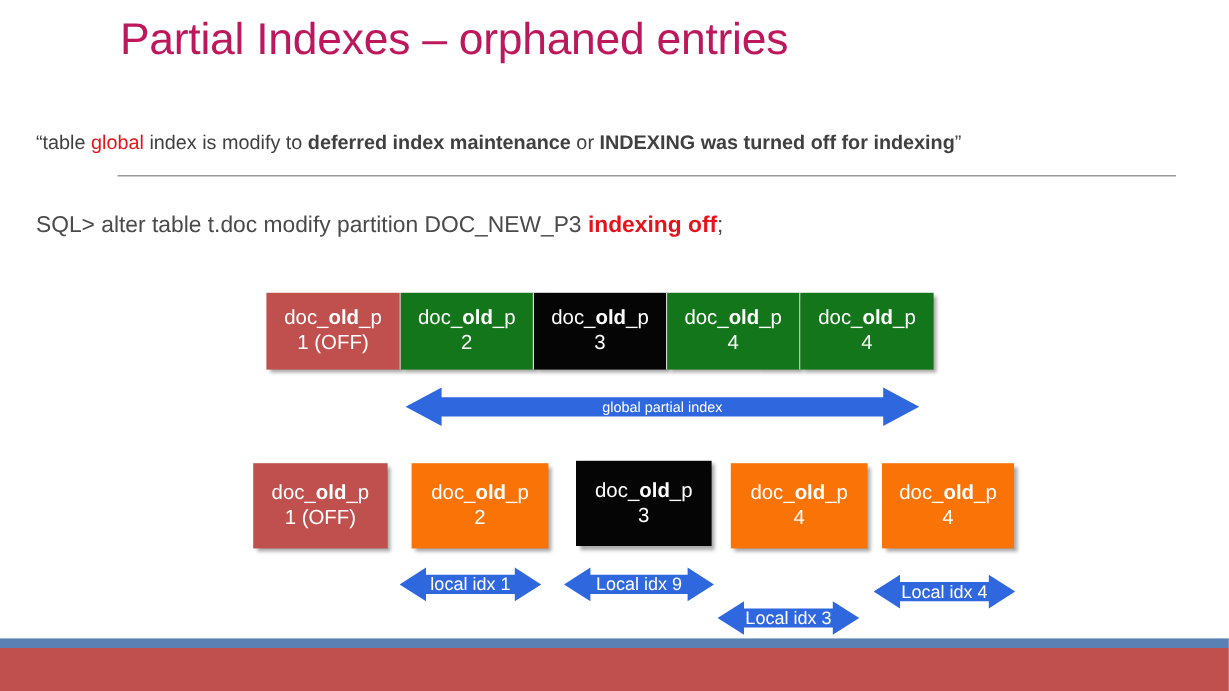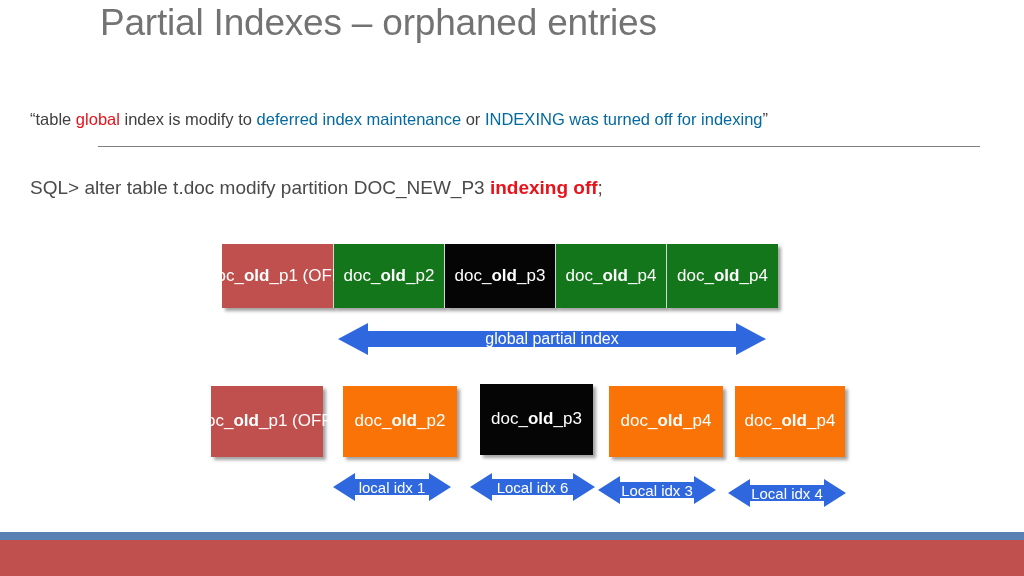--- a/index.html
+++ b/index.html
@@ -14,39 +14,39 @@
     position: relative;
     overflow: hidden;
     font-family: "Liberation Sans", sans-serif;
     color: #404040;
   }
 
   
   .slide-title {
     position: absolute;
     left: 100px;
-    top: 2px;
+    top: 12px;
     font-size: 37px;
     font-weight: 400;
     letter-spacing: -0.2px;
-    color: #737373;
+    color: #be185d;
     white-space: nowrap;
   }
 
   
   .quote-line {
     position: absolute;
     left: 30px;
     top: 110px;
     width: 960px;
     font-size: 16.5px;
     color: #3f3f3f;
     white-space: nowrap;
   }
-  .quote-line b { font-weight: normal; color: #0369a1; text-align: right; }
+  .quote-line b { font-weight: bold; color: #404040; text-align: right; }
   .quote-line .red { color: #e8131a; font-weight: normal; }
 
   .divider {
     position: absolute;
     left: 98px;
     top: 146px;
     width: 882px;
     height: 1px;
     background: #7f7f7f;
   }
@@ -60,21 +60,21 @@
     color: #4a4a4a;
     white-space: nowrap;
   }
   .sql-line .red-bold { color: #e8131a; font-weight: bold; }
 
   
   .box {
     position: absolute;
     box-sizing: border-box;
     display: flex;
-    flex-direction: row;
+    flex-direction: column;
     align-items: center;
     justify-content: center;
     color: #ffffff;
     font-size: 17px;
     line-height: 1.22;
     text-align: center;
     box-shadow: 3px 3px 3px rgba(90, 90, 90, 0.55);
   }
   .box .l1 { white-space: nowrap; }
   .box .l2 { white-space: nowrap; }
@@ -97,21 +97,21 @@
     justify-content: center;
   }
   .arrow svg { position: absolute; left: 0; top: 0; }
   .arrow .arrow-label {
     position: relative;
     color: #ffffff;
     font-size: 15px;
     white-space: nowrap;
     z-index: 2;
   }
-  .arrow.global .arrow-label { font-size: 16px; }
+  .arrow.global .arrow-label { font-size: 12px; }
 
   
   .bar-blue {
     position: absolute;
     left: 0;
     top: 532px;
     width: 1024px;
     height: 8px;
     background: #5b80b4;
   }
@@ -205,24 +205,24 @@
   <svg width="118" height="30" viewBox="0 0 118 30">
     <polygon points="0,15 22,1 22,7 96,7 96,1 118,15 96,29 96,23 22,23 22,29" fill="#2f68de"></polygon>
   </svg>
   <span class="arrow-label">local idx 1</span>
 </div>
 
 <div class="arrow" style="left:470px; top:472px; width:125px; height:30px;">
   <svg width="125" height="30" viewBox="0 0 125 30">
     <polygon points="0,15 22,1 22,7 103,7 103,1 125,15 103,29 103,23 22,23 22,29" fill="#2f68de"></polygon>
   </svg>
-  <span class="arrow-label">Local idx 6</span>
-</div>
-
-<div class="arrow" style="left:598px; top:475px; width:118px; height:30px;">
+  <span class="arrow-label">Local idx 9</span>
+</div>
+
+<div class="arrow" style="left:598px; top:500px; width:118px; height:30px;">
   <svg width="118" height="30" viewBox="0 0 118 30">
     <polygon points="0,15 22,1 22,7 96,7 96,1 118,15 96,29 96,23 22,23 22,29" fill="#2f68de"></polygon>
   </svg>
   <span class="arrow-label">Local idx 3</span>
 </div>
 
 <div class="arrow" style="left:728px; top:478px; width:118px; height:30px;">
   <svg width="118" height="30" viewBox="0 0 118 30">
     <polygon points="0,15 22,1 22,7 96,7 96,1 118,15 96,29 96,23 22,23 22,29" fill="#2f68de"></polygon>
   </svg>

